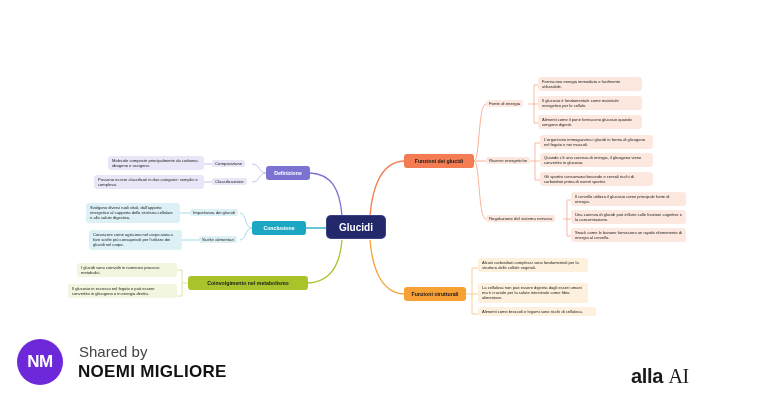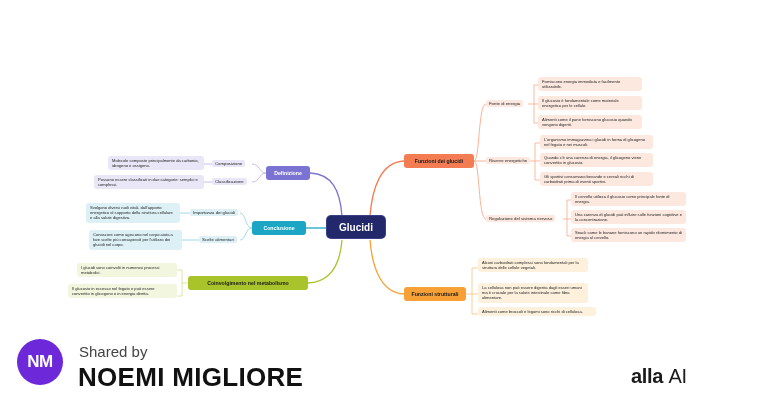--- a/index.html
+++ b/index.html
@@ -14,23 +14,23 @@
   .leaf.orange{background:#fde8df;}
   .leaf.amber{background:#fdf0dc;}
   .leaf.purple{background:#e9e7f7;}
   .leaf.teal{background:#dcf0f6;}
   .leaf.lime{background:#f2f6de;}
   .sub.orange{background:#fde8df;}
   .sub.purple{background:#e9e7f7;}
   .sub.teal{background:#dcf0f6;}
   .footer-avatar{position:absolute;left:17px;top:339px;width:46px;height:46px;border-radius:50%;background:#6d28d9;color:#fff;font-size:17px;font-weight:bold;display:flex;align-items:center;justify-content:center;letter-spacing:-0.5px;}
   .shared-by{position:absolute;left:79px;top:343px;font-size:15px;color:#444;}
-  .shared-name{position:absolute;left:78px;top:362px;font-size:26px;font-weight:bold;color:#111;letter-spacing:0.3px;}
+  .shared-name{position:absolute;left:78px;top:362px;font-size:17px;font-weight:bold;color:#111;letter-spacing:0.3px;}
   .brand{position:absolute;left:631px;top:365px;font-size:20px;font-weight:bold;color:#1a1a1a;letter-spacing:-0.3px;}
-  .brand .ai{font-weight:normal;}
+  .brand .ai{font-weight:normal;font-family:Liberation Serif, serif;}
 </style>
 </head>
 <body>
 
 <div class="canvas">
   <svg class="links" viewBox="0 0 760 400">
 
     <path d="M370 216 C372 190, 380 162, 404 161" stroke="#f47c53" stroke-width="1.3" fill="none"></path>
     <path d="M370 240 C372 265, 380 293, 404 294" stroke="#f7a035" stroke-width="1.3" fill="none"></path>
 

